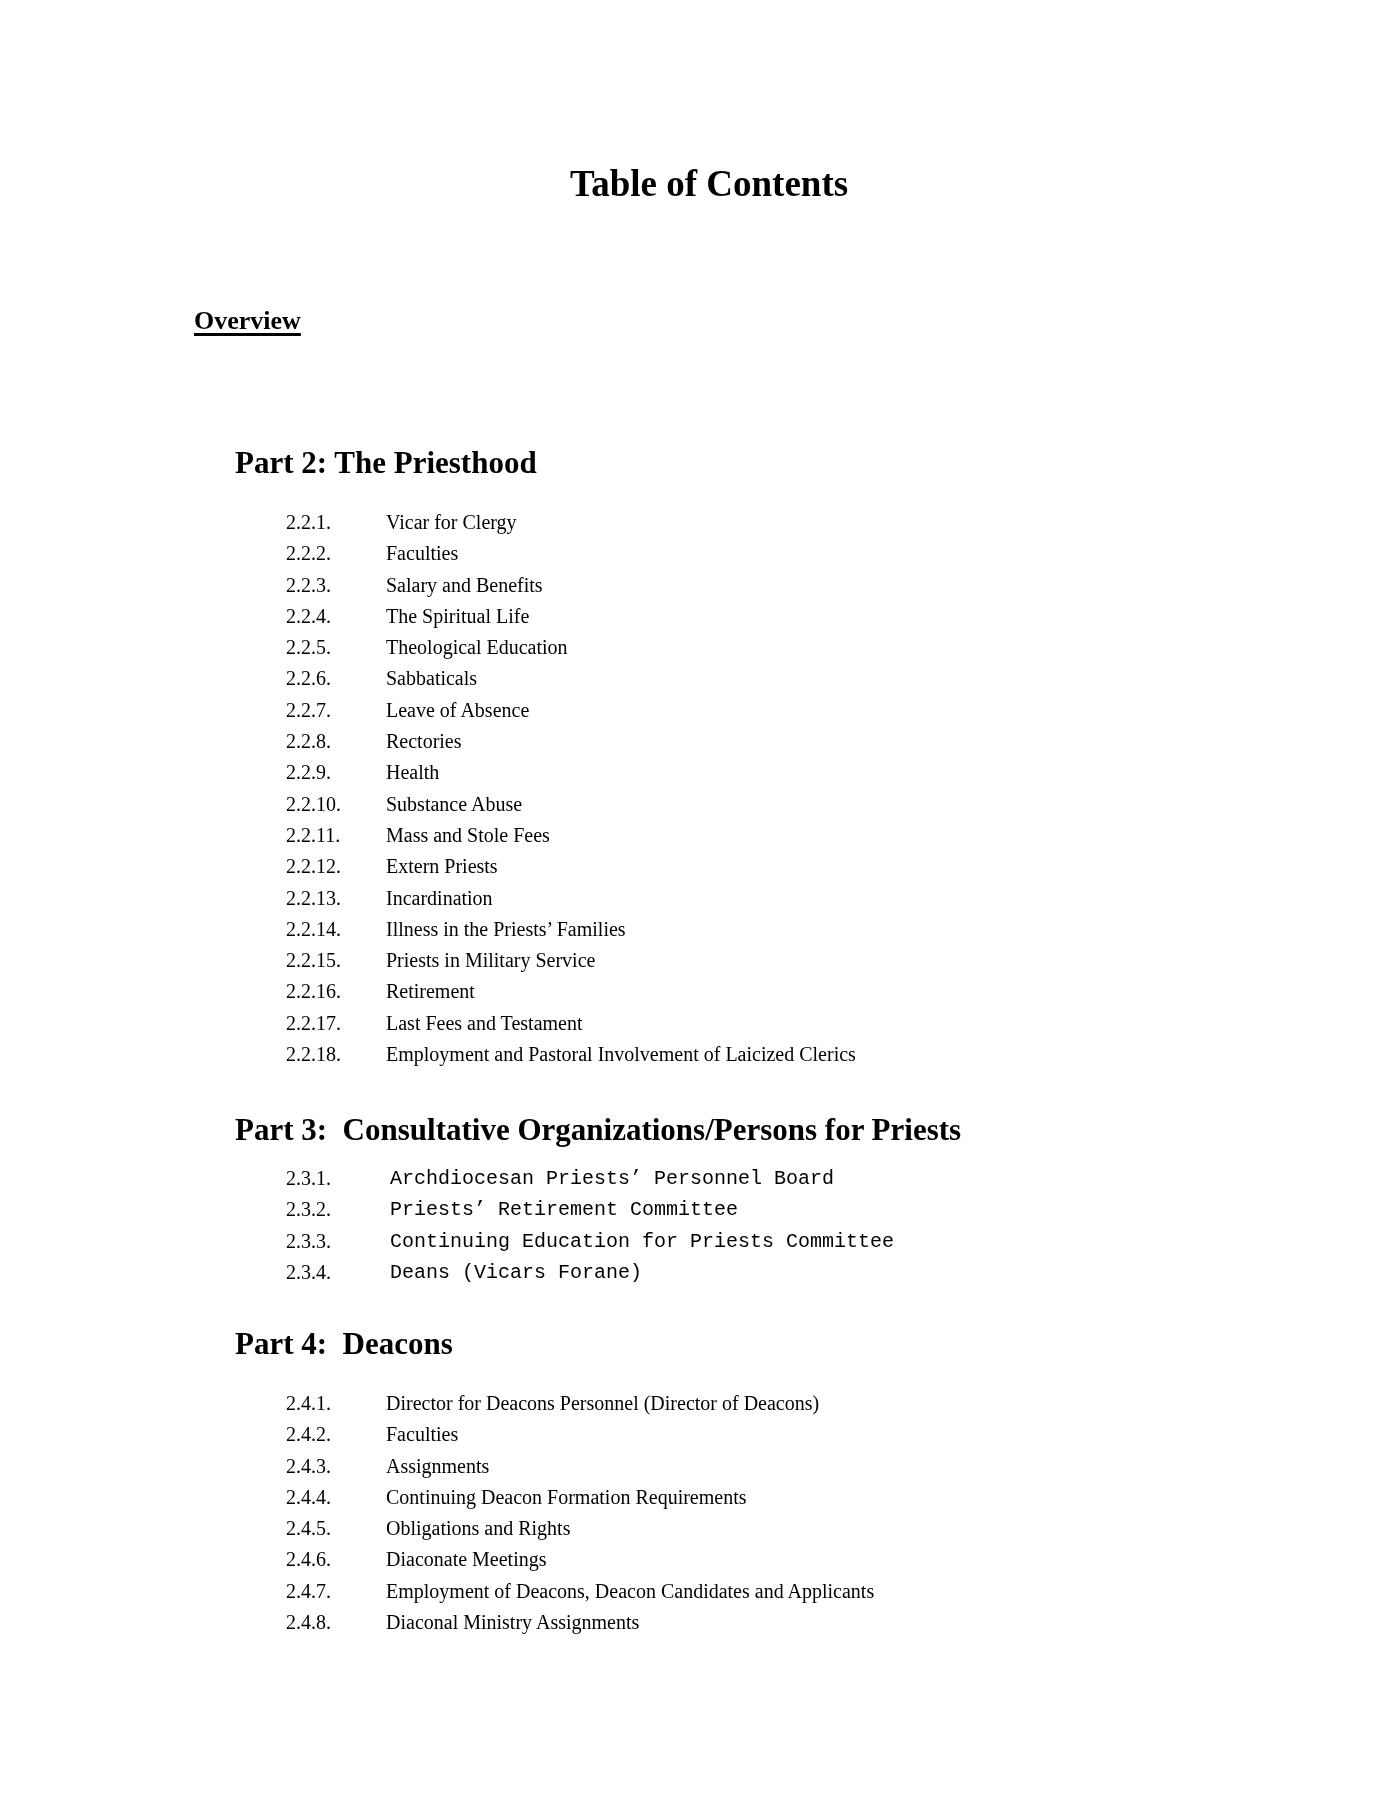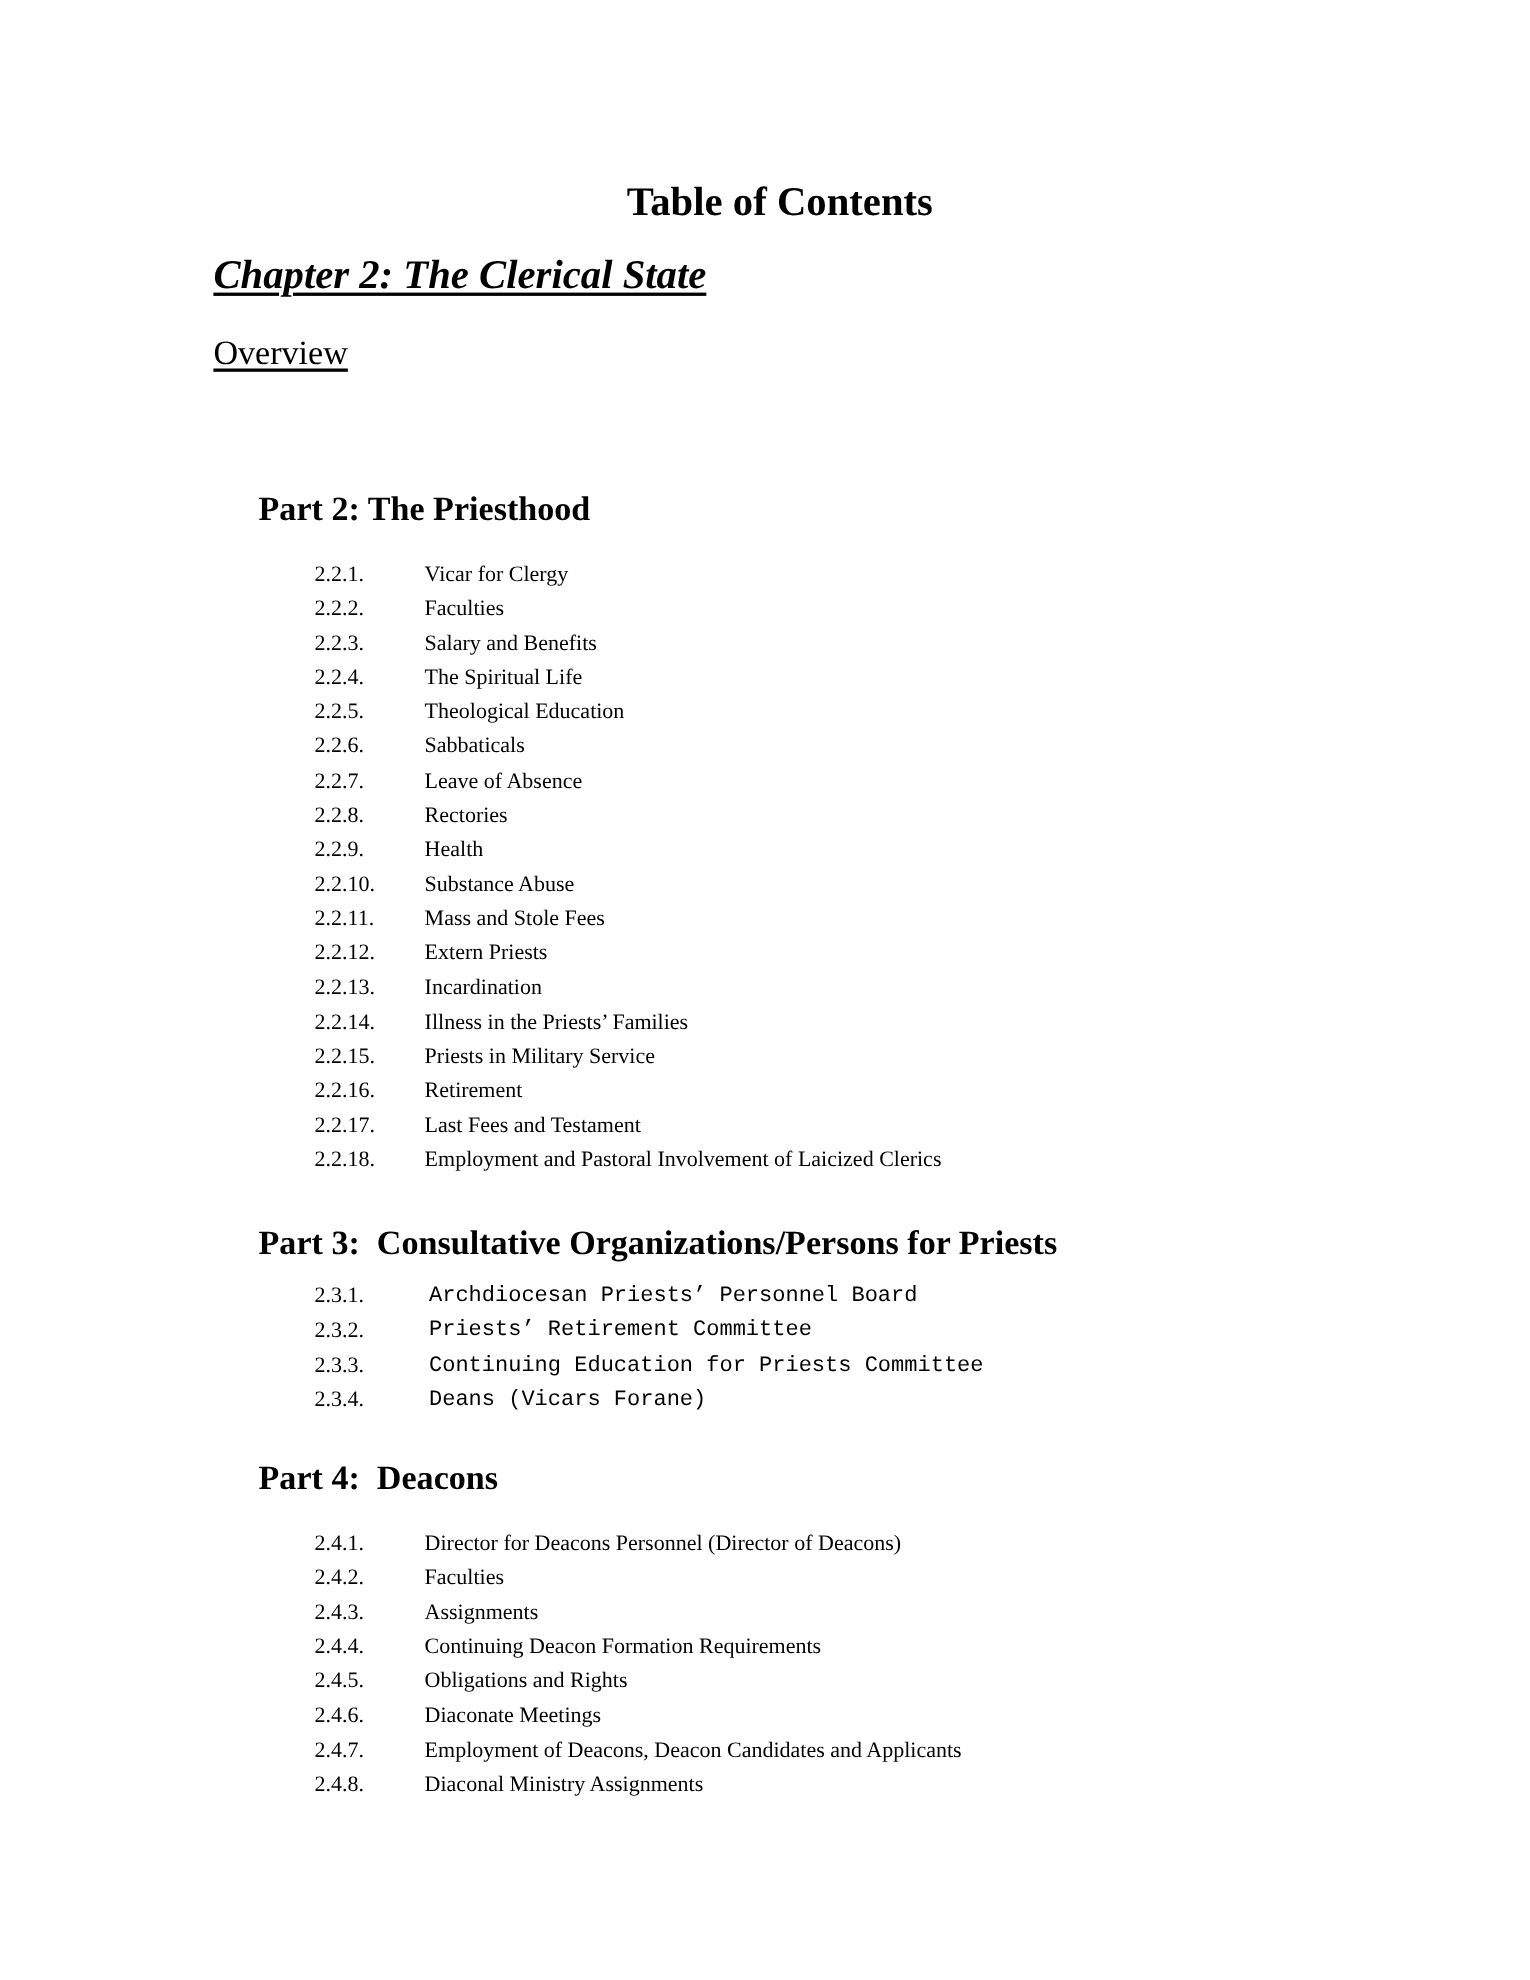--- a/index.html
+++ b/index.html
@@ -4,36 +4,35 @@
 <style>
   html, body { margin: 0; padding: 0; background: #ffffff; }
   body { width: 1391px; height: 1800px; position: relative; overflow: hidden;
          font-family: "Liberation Serif", "DejaVu Serif", serif; color: #000; }
   .page { position: absolute; left: 0; top: 0; width: 1265px; height: 1800px; background: #fff; }
   .title { position: absolute; left: 0; width: 1418px; top: 162px; text-align: center;
            font-weight: bold; font-size: 37px; line-height: 44px; }
   .chapter { position: absolute; left: 194px; top: 229px; font-weight: bold; font-style: italic;
              font-size: 37px; line-height: 44px; text-decoration: underline; text-decoration-thickness: 3px;
              text-underline-offset: 4px; }
-  .overview { position: absolute; left: 194px; top: 302px; font-weight: normal; font-size: 31px;
+  .overview { position: absolute; left: 194px; top: 302px; font-weight: bold; font-size: 26px;
               line-height: 38px; text-decoration: underline; text-decoration-thickness: 3px; text-underline-offset: 4px; text-align: center; }
   .part { position: absolute; left: 235px; font-weight: bold; font-size: 31px; line-height: 38px; white-space: pre; }
   .list { position: absolute; left: 286px; margin: 0; padding: 0; list-style: none; }
   .list li { height: 31.3px; line-height: 31.3px; font-size: 20px; white-space: nowrap; position: relative; }
   .list .num { display: inline-block; }
   .list .txt { position: absolute; top: 0; }
   .list.p2 .txt, .list.p4 .txt { left: 100px; }
   .list.p3 .txt { left: 104px; font-family: Liberation Mono, monospace; }
 </style>
 </head>
 <body>
 
 <div class="page">
   <div class="title">Table of Contents</div>
-  <div class="chapter">Chapter 2:  The Clerical State</div>
   <div class="overview">Overview</div>
 
 
   <div class="part" style="top:444px">Part 2: The Priesthood</div>
   <ul class="list p2" style="top:507px">
     <li><span class="num">2.2.1.</span><span class="txt">Vicar for Clergy</span></li>
     <li><span class="num">2.2.2.</span><span class="txt">Faculties</span></li>
     <li><span class="num">2.2.3.</span><span class="txt">Salary and Benefits</span></li>
     <li><span class="num">2.2.4.</span><span class="txt">The Spiritual Life</span></li>
     <li><span class="num">2.2.5.</span><span class="txt">Theological Education</span></li>

